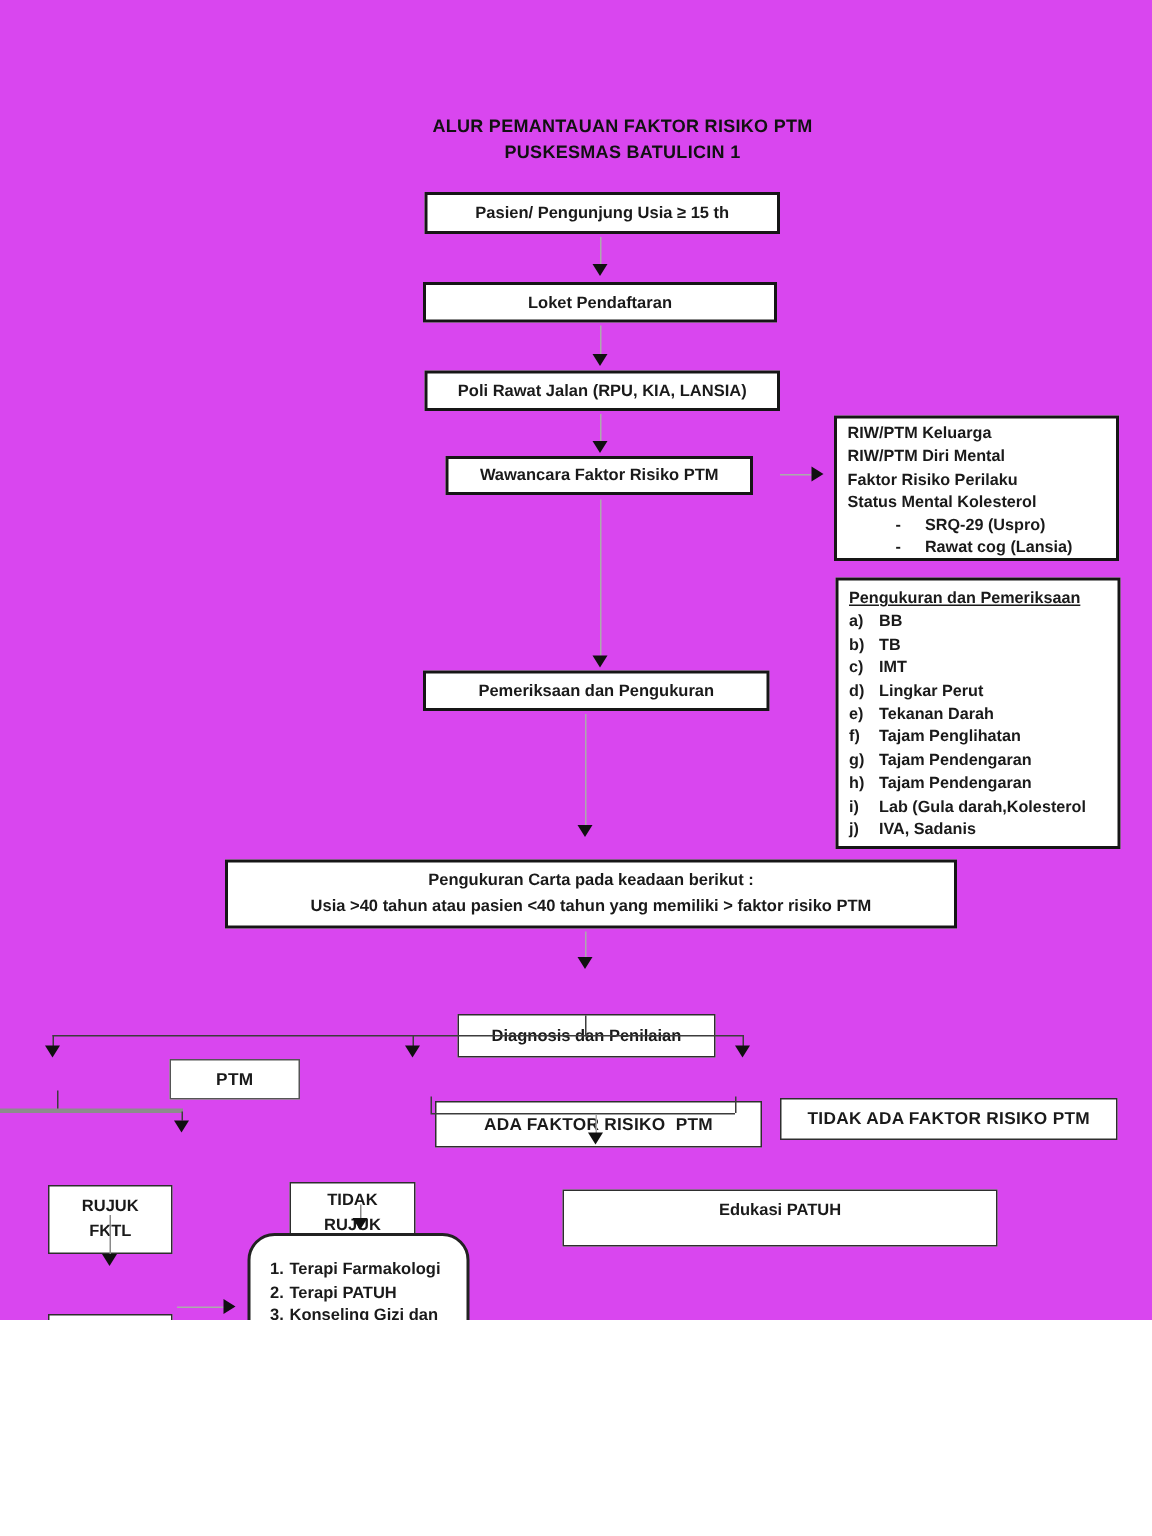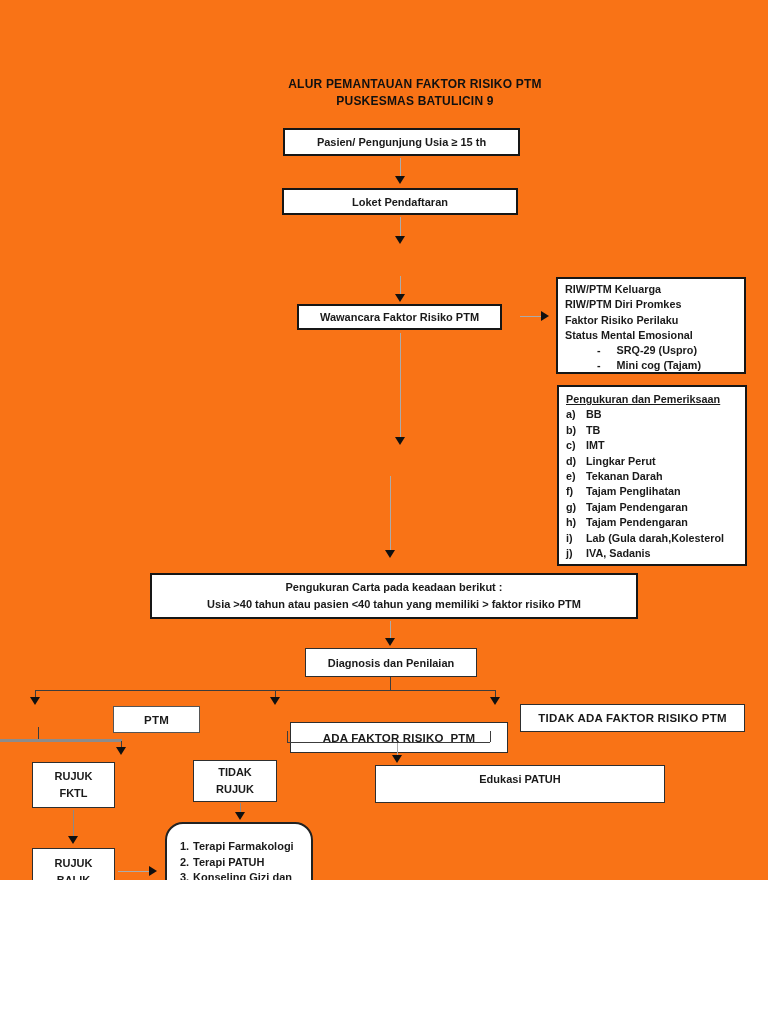--- a/index.html
+++ b/index.html
@@ -1,23 +1,23 @@
 <!DOCTYPE html>
 <html><head>
 <meta charset="utf-8">
 <style>
   html,body{margin:0;padding:0;}
   body{width:768px;height:1024px;background:#ffffff;font-family:"Liberation Sans",sans-serif;}
-  #canvas{position:relative;width:768px;height:880px;background:#f97316;overflow:hidden;color:#1a1a1a;}
+  #canvas{position:relative;width:768px;height:880px;background:#d946ef;overflow:hidden;color:#1a1a1a;}
   .abs{position:absolute;}
   .ttl{font-weight:bold;font-size:12px;letter-spacing:.2px;text-align:center;line-height:16.5px;color:#111;}
   .box{position:absolute;box-sizing:border-box;border:2px solid #161616;background:#fff;
        display:flex;align-items:center;justify-content:center;text-align:center;
        font-weight:bold;font-size:11px;color:#1a1a1a;white-space:pre;}
-  .box.thin{border-width:1.5px;border-color:#2e2e2e;}
+  .box.thin{border-width:1.5px;border-color:#2e2e2e;margin-top:28px;}
   .box.gray{border-width:1px;border-color:#555;}
   .box.top{align-items:flex-start;}
   .cols{flex-direction:column;line-height:17px;}
   .note{position:absolute;box-sizing:border-box;border:2px solid #161616;background:#fff;
         font-weight:bold;font-size:10.8px;color:#1a1a1a;}
   .note .ln{white-space:nowrap;line-height:15.3px;}
   .row{display:flex;white-space:nowrap;line-height:15.4px;}
   .row .k{width:20px;flex:0 0 20px;}
   .dashrow{display:flex;white-space:nowrap;line-height:15.3px;}
   .dashrow .d{margin-left:32px;margin-right:16px;}
@@ -39,60 +39,63 @@
   .list .n{flex:0 0 13px;}
   .list .t{width:108px;}
 </style>
 </head>
 <body>
 
 <div id="canvas">
 
   <div class="abs ttl" style="left:150px;top:76px;width:530px;">
     <div>ALUR PEMANTAUAN FAKTOR RISIKO PTM</div>
-    <div>PUSKESMAS BATULICIN 9</div>
+    <div>PUSKESMAS BATULICIN 1</div>
   </div>
 
   <div class="box" style="left:283px;top:128px;width:237px;height:28px;">
     <span>Pasien/ Pengunjung Usia ≥ 15 th</span>
   </div>
 
   <div class="vl" style="left:400px;top:158px;height:19px;"></div>
   <div class="ahd" style="left:394.5px;top:176px;"></div>
 
   <div class="box" style="left:282px;top:188px;width:236px;height:27px;">
     <span>Loket Pendaftaran</span>
   </div>
 
   <div class="vl" style="left:400px;top:217px;height:20px;"></div>
   <div class="ahd" style="left:394.5px;top:236px;"></div>
 
+  <div class="box" style="left:283px;top:247px;width:237px;height:27px;">
+    <span>Poli Rawat Jalan (RPU, KIA, LANSIA)</span>
+  </div>
 
   <div class="vl" style="left:400px;top:276px;height:19px;"></div>
   <div class="ahd" style="left:394.5px;top:294px;"></div>
 
   <div class="box" style="left:297px;top:304px;width:205px;height:26px;">
     <span>Wawancara Faktor Risiko PTM</span>
   </div>
 
   <div class="hla" style="left:520px;top:316px;width:21px;"></div>
   <div class="ahr" style="left:541px;top:310.5px;"></div>
 
   <div class="note" style="left:556px;top:277px;width:190px;height:97px;padding:3px 7px;">
     <div class="ln">RIW/PTM Keluarga</div>
-    <div class="ln">RIW/PTM Diri Promkes</div>
+    <div class="ln">RIW/PTM Diri Mental</div>
     <div class="ln">Faktor Risiko Perilaku</div>
-    <div class="ln">Status Mental Emosional</div>
+    <div class="ln">Status Mental Kolesterol</div>
     <div class="dashrow">
       <span class="d">-</span>
       <span>SRQ-29 (Uspro)</span>
     </div>
     <div class="dashrow">
       <span class="d">-</span>
-      <span>Mini cog (Tajam)</span>
+      <span>Rawat cog (Lansia)</span>
     </div>
   </div>
 
   <div class="note" style="left:557px;top:385px;width:190px;height:181px;padding:5px 2px 0 7px;">
     <div class="ln" style="line-height:15.4px;text-decoration:underline;">Pengukuran dan Pemeriksaan</div>
     <div class="row">
         <span class="k">a)</span>
         <span>BB</span>
       </div>
     <div class="row">
@@ -129,20 +132,23 @@
       </div>
     <div class="row">
         <span class="k">j)</span>
         <span>IVA, Sadanis</span>
       </div>
   </div>
 
   <div class="vl" style="left:400px;top:333px;height:104px;"></div>
   <div class="ahd" style="left:394.5px;top:437px;"></div>
 
+  <div class="box" style="left:282px;top:447px;width:231px;height:27px;">
+    <span>Pemeriksaan dan Pengukuran</span>
+  </div>
 
   <div class="vl" style="left:390px;top:476px;height:74px;"></div>
   <div class="ahd" style="left:384.5px;top:550px;"></div>
 
   <div class="box cols" style="left:150px;top:573px;width:488px;height:46px;">
     <div>Pengukuran Carta pada keadaan berikut :</div>
     <div>Usia &gt;40 tahun atau pasien &lt;40 tahun yang memiliki &gt; faktor risiko PTM</div>
   </div>
 
   <div class="vl" style="left:390px;top:621px;height:17px;"></div>
@@ -157,21 +163,21 @@
   <div class="vld" style="left:35px;top:690px;height:8px;"></div>
   <div class="ahd" style="left:29.5px;top:697px;"></div>
   <div class="vld" style="left:275px;top:690px;height:8px;"></div>
   <div class="ahd" style="left:269.5px;top:697px;"></div>
   <div class="vld" style="left:495px;top:690px;height:8px;"></div>
   <div class="ahd" style="left:489.5px;top:697px;"></div>
 
   <div class="box gray condensed" style="left:113px;top:706px;width:87px;height:27px;">
     <span>PTM</span>
   </div>
-  <div class="box thin condensed" style="left:290px;top:722px;width:218px;height:31px;">
+  <div class="box thin condensed" style="left:290px;top:706px;width:218px;height:31px;">
     <span>ADA FAKTOR RISIKO  PTM</span>
   </div>
   <div class="box thin condensed" style="left:520px;top:704px;width:225px;height:28px;">
     <span>TIDAK ADA FAKTOR RISIKO PTM</span>
   </div>
 
   <div class="vld" style="left:38px;top:727px;height:14px;"></div>
   <div class="hlg" style="left:-6px;top:739px;width:128px;"></div>
   <div class="vld" style="left:121px;top:741px;height:6px;"></div>
   <div class="ahd" style="left:115.5px;top:747px;"></div>

